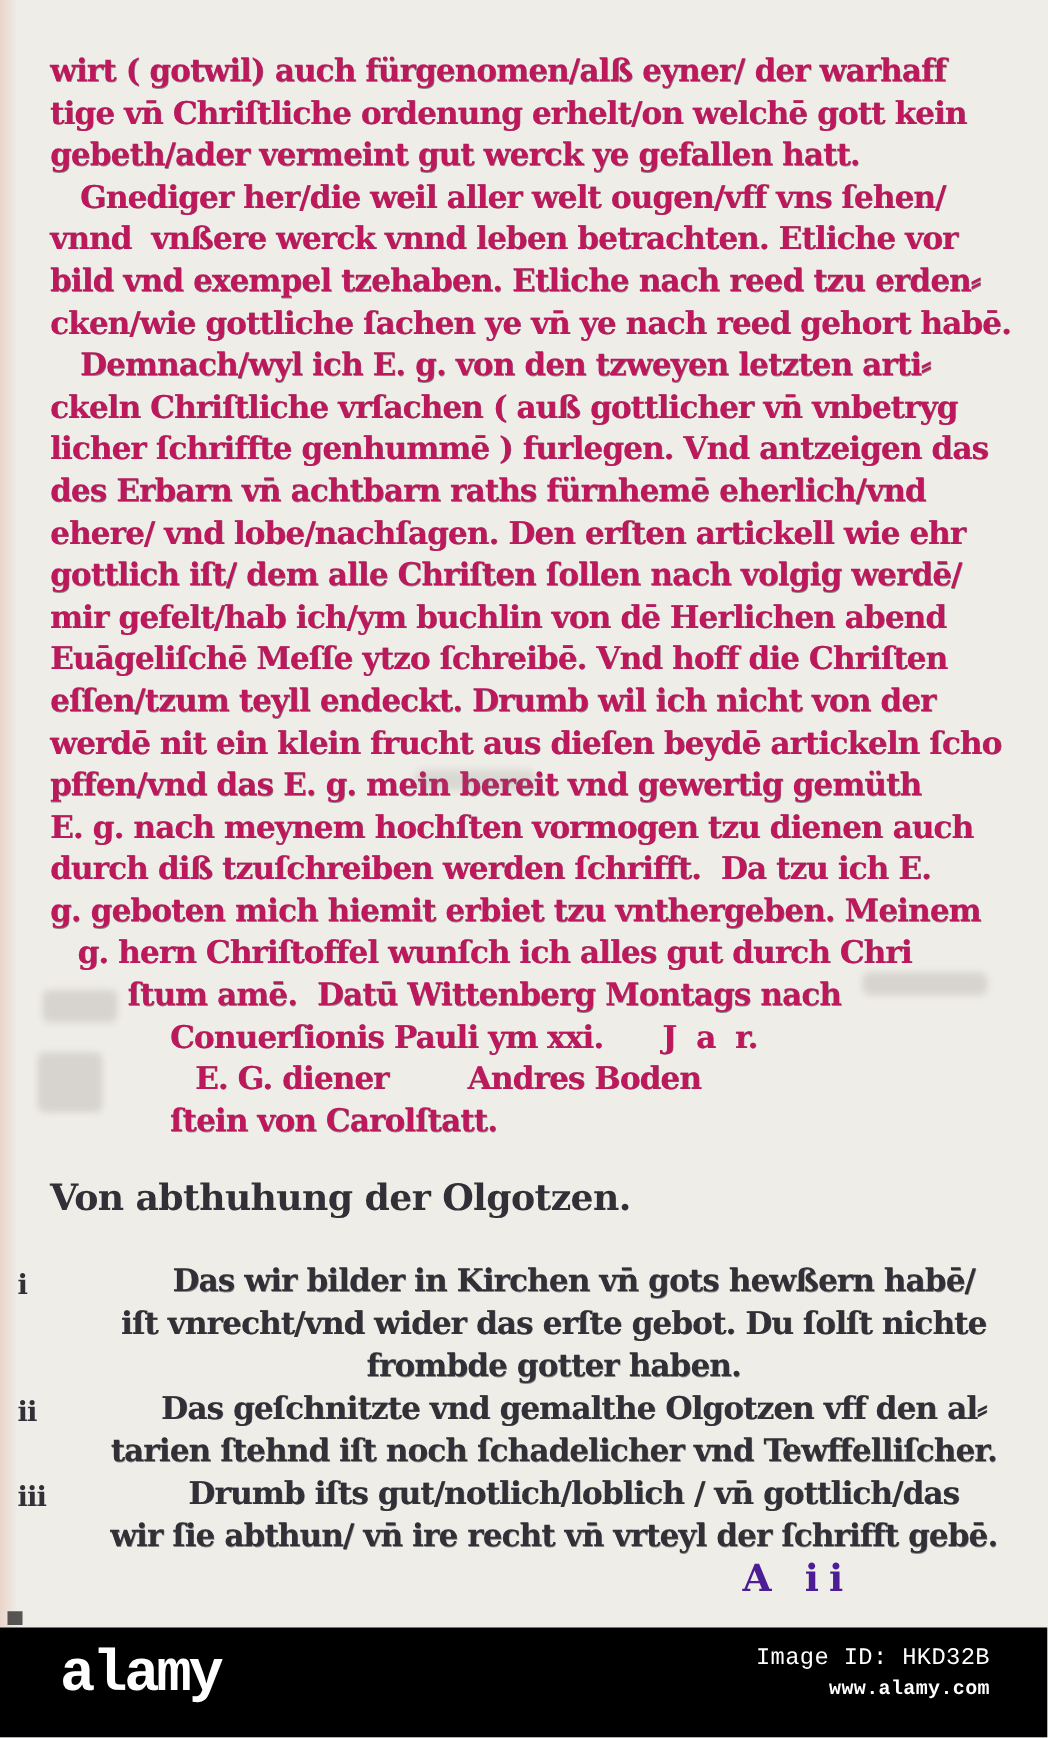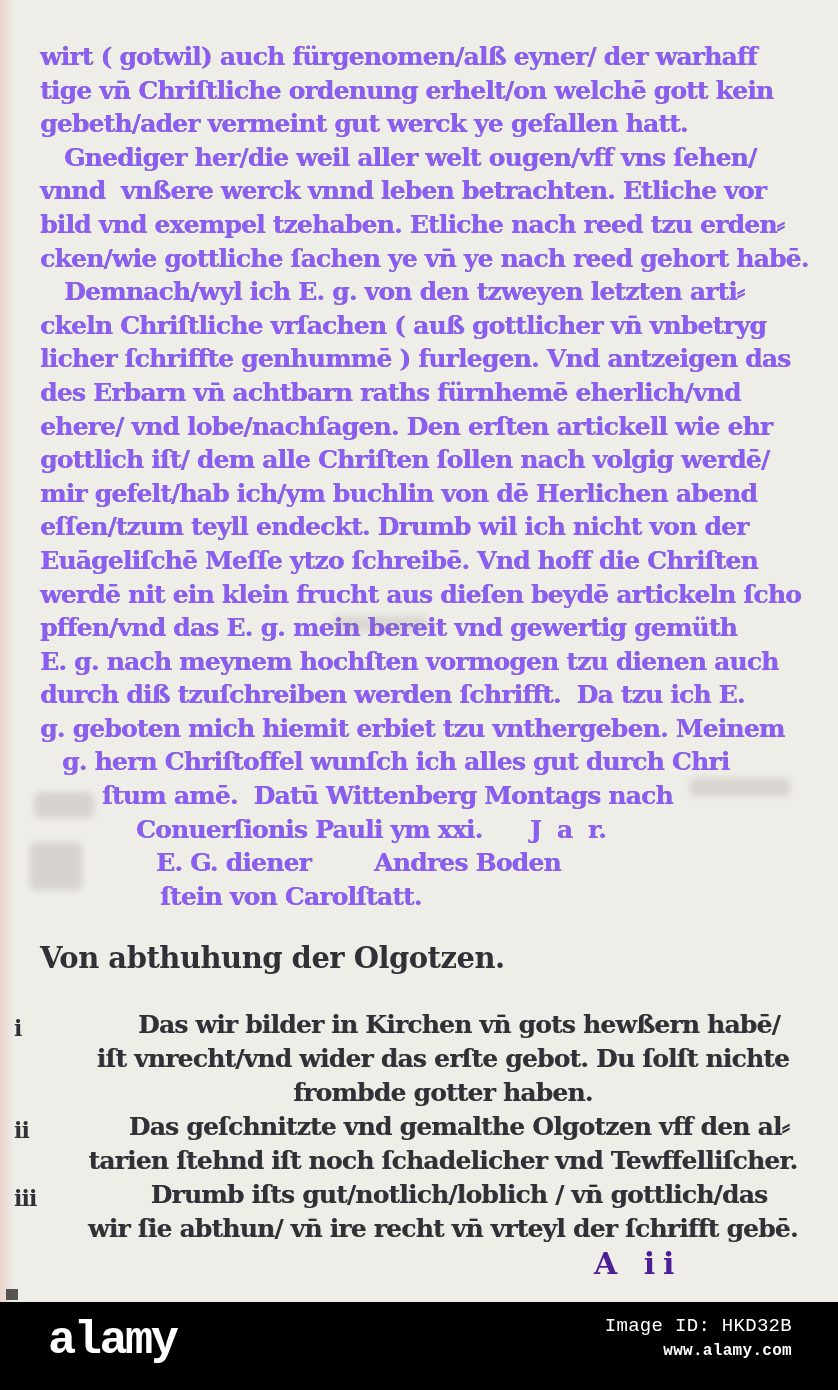--- a/index.html
+++ b/index.html
@@ -12,21 +12,21 @@
   .edge-tint{
     position:absolute;left:0;top:0;width:14px;height:1302px;
     background:linear-gradient(to right, rgba(226,170,150,0.38), rgba(226,170,150,0));
   }
   .corner-artifact{
     position:absolute;left:6px;top:1289px;width:12px;height:11px;
     background:#3a3a3a;opacity:.85;
   }
   .body-text{
     position:absolute;left:40px;top:40px;width:776px;
-    color:#8b5cf6;font-weight:700;font-size:25px;line-height:33.6px;
+    color:#be185d;font-weight:700;font-size:25px;line-height:33.6px;
     letter-spacing:-0.8px;
   }
   .tl{white-space:pre;text-shadow:0.4px 0.4px 0 rgba(48,48,54,0.55);}
   .para{margin:0;}
   .para.indent-first .tl:first-child{padding-left:24px;}
   .heading{
     position:absolute;left:40px;top:941px;width:740px;
     color:#303036;font-weight:700;font-size:29px;letter-spacing:-0.5px;
   }
   .articles{
@@ -79,34 +79,34 @@
       <div class="tl">cken/wie gottliche ſachen ye vn̄ ye nach reed gehort habē.</div>
     </div>
     <div class="para indent-first">
       <div class="tl">Demnach/wyl ich E. g. von den tzweyen letzten arti⸗</div>
       <div class="tl">ckeln Chriſtliche vrſachen ( auß gottlicher vn̄ vnbetryg</div>
       <div class="tl">licher ſchriffte genhummē ) furlegen. Vnd antzeigen das</div>
       <div class="tl">des Erbarn vn̄ achtbarn raths fürnhemē eherlich/vnd</div>
       <div class="tl">ehere/ vnd lobe/nachſagen. Den erſten artickell wie ehr</div>
       <div class="tl">gottlich iſt/ dem alle Chriſten ſollen nach volgig werdē/</div>
       <div class="tl">mir gefelt/hab ich/ym buchlin von dē Herlichen abend</div>
+      <div class="tl">Euāgeliſchē Meſſe ytzo ſchreibē. Vnd hoff die Chriſten</div>
       <div class="tl">eſſen/tzum teyll endeckt. Drumb wil ich nicht von der</div>
-      <div class="tl">Euāgeliſchē Meſſe ytzo ſchreibē. Vnd hoff die Chriſten</div>
       <div class="tl">werdē nit ein klein frucht aus dieſen beydē artickeln ſcho</div>
       <div class="tl">pffen/vnd das E. g. mein bereit vnd gewertig gemüth</div>
       <div class="tl">E. g. nach meynem hochſten vormogen tzu dienen auch</div>
       <div class="tl">durch diß tzuſchreiben werden ſchrifft.  Da tzu ich E.</div>
       <div class="tl">g. geboten mich hiemit erbiet tzu vnthergeben. Meinem</div>
     </div>
     <div class="para">
       <div class="tl" style="margin-left:22px">g. hern Chriſtoffel wunſch ich alles gut durch Chri</div>
       <div class="tl" style="margin-left:62px">ſtum amē.  Datū Wittenberg Montags nach</div>
       <div class="tl" style="margin-left:96px">Conuerſionis Pauli ym xxi.      J  a  r.</div>
       <div class="tl" style="margin-left:116px">E. G. diener        Andres Boden</div>
-      <div class="tl" style="margin-left:120px">ſtein von Carolſtatt.</div>
+      <div class="tl" style="margin-left:96px">ſtein von Carolſtatt.</div>
     </div>
   </div>
 
   <div class="heading">Von abthuhung der Olgotzen.</div>
 
   <div class="articles">
     <div class="article">
       <div class="marker">i</div>
       <div class="alines">
         <div class="tl">Das wir bilder in Kirchen vn̄ gots hewßern habē/</div>

